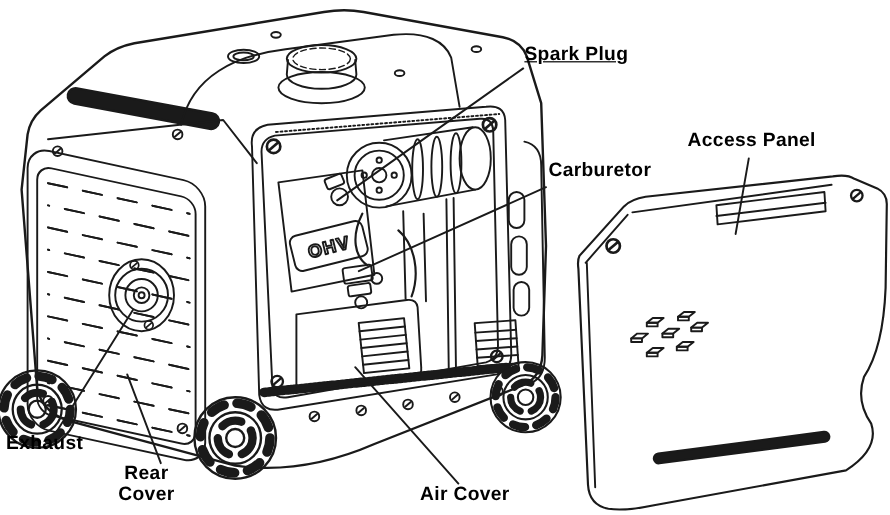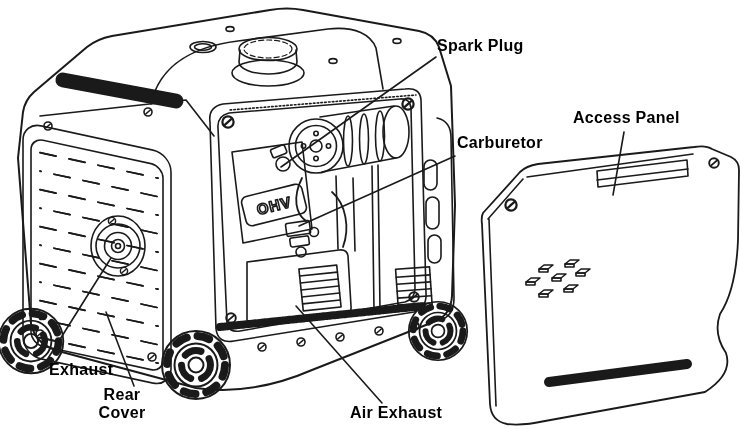--- a/index.html
+++ b/index.html
@@ -13,24 +13,24 @@
   .wline{stroke:#ffffff;}
   .thin{stroke-width:1.2;}
   .hatch{stroke-width:7;stroke-dasharray:1.6 2.2;stroke-linecap:butt;}
   .gb{stroke-width:7.5;stroke-dasharray:16 13;}
   .gw{stroke:#fff;stroke-width:4.6;stroke-dasharray:16 13;}
   .off{stroke-dashoffset:-14;}
   .leader{stroke-width:2.2;stroke:#0a0a0a;}
   .ohv{font:bold 15px "Liberation Sans",sans-serif;fill:#fff;stroke:none;letter-spacing:1px;}
   .label{position:absolute;font:bold 16px "Liberation Sans",sans-serif;color:#000;
          letter-spacing:.3px;white-space:pre-line;}
-  #lbl-spark{left:437px;top:37px;}
+  #lbl-spark{left:437px;top:37px;text-decoration:underline;}
   #lbl-carb{left:457px;top:134px;}
   #lbl-access{left:573px;top:109px;}
-  #lbl-exhaust{left:5px;top:361px;margin-left:44px;}
+  #lbl-exhaust{left:5px;top:361px;}
   #lbl-rear{left:86px;top:386px;width:72px;text-align:center;line-height:1.12;}
   #lbl-air{left:350px;top:404px;}
 </style>
 </head>
 <body>
 
 <div id="fig">
 <svg width="742" height="429" viewBox="0 0 742 429">
   <defs>
     <g id="screw">
@@ -238,14 +238,14 @@
     <line class="leader" x1="382" y1="403" x2="296" y2="306"></line>
   </g>
 </svg>
 
   <div class="label" id="lbl-spark">Spark Plug</div>
   <div class="label" id="lbl-carb">Carburetor</div>
   <div class="label" id="lbl-access">Access Panel</div>
   <div class="label" id="lbl-exhaust">Exhaust</div>
   <div class="label" id="lbl-rear">Rear
 Cover</div>
-  <div class="label" id="lbl-air">Air Exhaust</div>
+  <div class="label" id="lbl-air">Air Cover</div>
 </div>
 
 </body></html>

